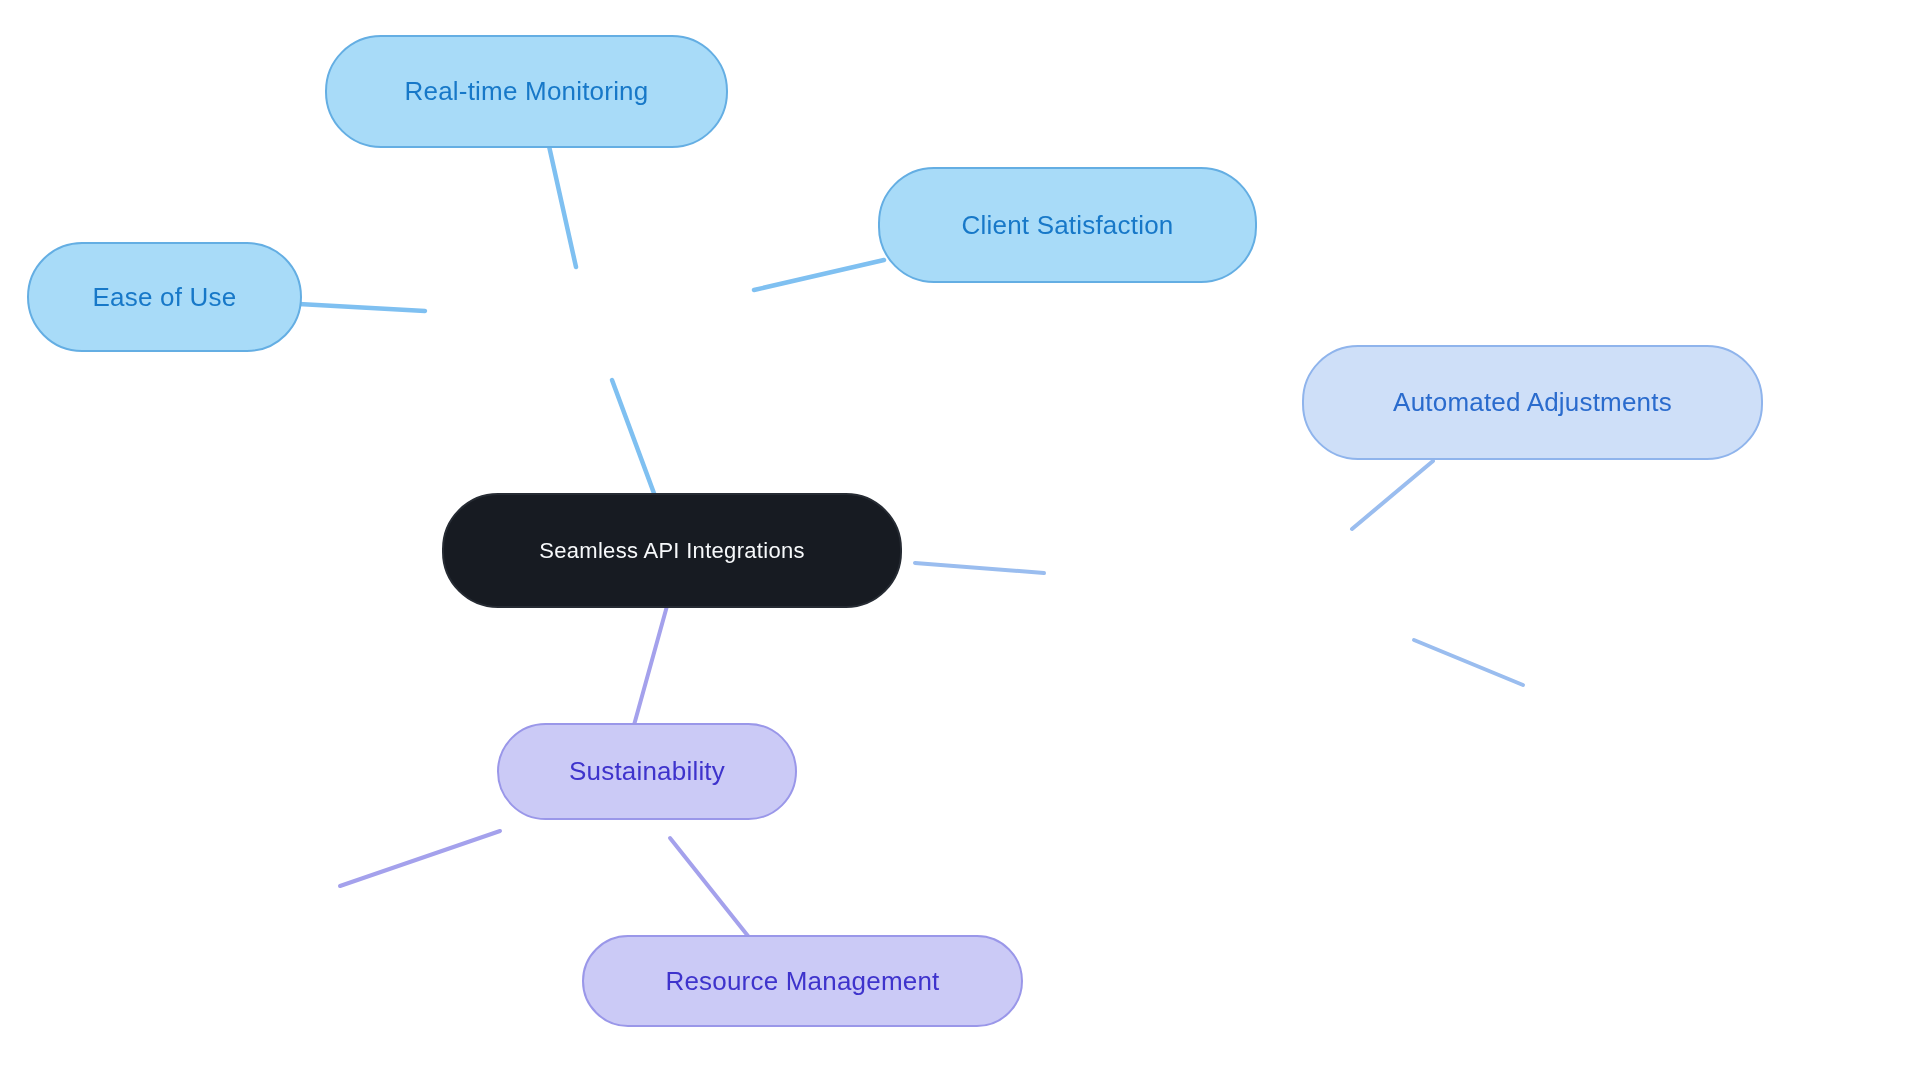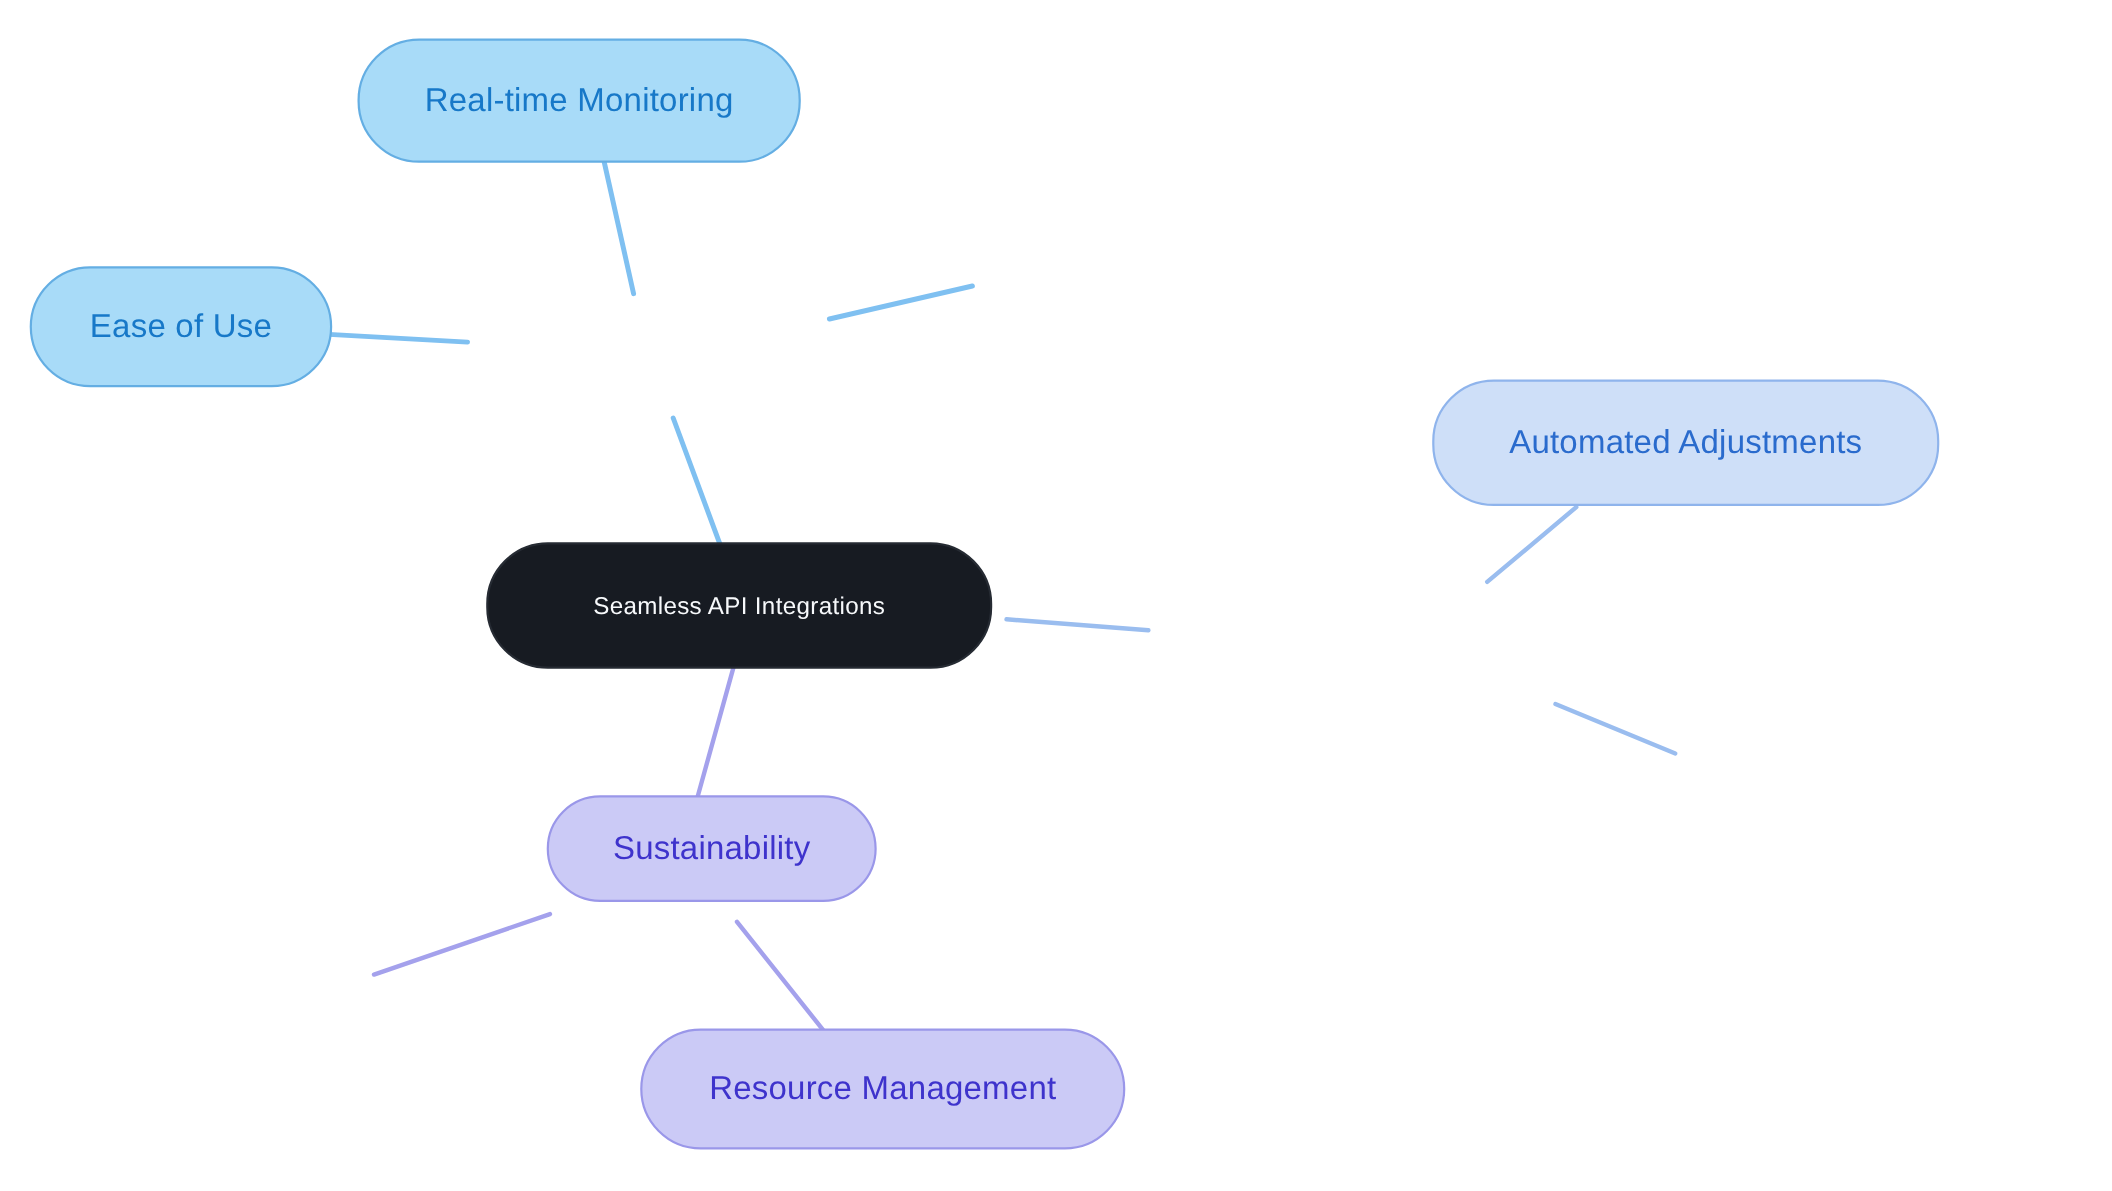--- a/index.html
+++ b/index.html
@@ -13,21 +13,21 @@
   .edges{position:absolute;left:0;top:0;width:1920px;height:1083px;}
   .edge{fill:none;stroke-linecap:round;}
   .edge-sky{stroke:var(--sky-edge);stroke-width:4.5;}
   .edge-periwinkle{stroke:var(--periwinkle-edge);stroke-width:4;}
   .edge-lavender{stroke:var(--lavender-edge);stroke-width:4;}
   .node{
     position:absolute;
     display:flex;align-items:center;justify-content:center;
     border-radius:56px;
     box-sizing:border-box;
-    font-size:30px;
+    font-size:26px;
     letter-spacing:0.2px;
     white-space:nowrap;
     cursor:default;
   }
   .node-sky{background:var(--sky-fill);border:2px solid var(--sky-border);color:var(--sky-text);}
   .node-periwinkle{background:var(--periwinkle-fill);border:2px solid var(--periwinkle-border);color:var(--periwinkle-text);}
   .node-lavender{background:var(--lavender-fill);border:2px solid var(--lavender-border);color:var(--lavender-text);}
   .node-central{
     background:var(--dark-fill);
     border:2px solid var(--dark-border);
@@ -39,21 +39,21 @@
   #n-central{left:442px;top:493px;width:460px;height:115px;}
   #n-user-experience{left:423px;top:265px;width:335px;height:116px;}
   #n-real-time-monitoring{left:325px;top:35px;width:403px;height:113px;}
   #n-client-satisfaction{left:878px;top:167px;width:379px;height:116px;}
   #n-ease-of-use{left:27px;top:242px;width:275px;height:110px;align-items:center;}
   #n-operational-efficiency{left:1042px;top:528px;width:421px;height:114px;}
   #n-automated-adjustments{left:1302px;top:345px;width:461px;height:115px;}
   #n-holistic-management{left:1483px;top:683px;width:407px;height:114px;}
   #n-sustainability{left:497px;top:723px;width:300px;height:97px;}
   #n-collaboration{left:65px;top:885px;width:302px;height:112px;}
-  #n-resource-management{left:582px;top:935px;width:441px;height:110px;}
+  #n-resource-management{left:582px;top:935px;width:441px;height:92px;}
 </style>
 </head>
 <body>
 
 <div class="stage">
 
   <svg class="edges" viewBox="0 0 1920 1083" xmlns="http://www.w3.org/2000/svg">
     <line class="edge edge-sky" x1="612" y1="380" x2="655" y2="496"></line>
     <line class="edge edge-sky" x1="549" y1="146" x2="576" y2="267"></line>
     <line class="edge edge-sky" x1="754" y1="290" x2="884" y2="260"></line>
@@ -68,20 +68,23 @@
 
   <div id="n-central" class="node node-central">
     <span>Seamless API Integrations</span>
   </div>
 
 
   <div id="n-real-time-monitoring" class="node node-sky">
     <span>Real-time Monitoring</span>
   </div>
 
+  <div id="n-client-satisfaction" class="node node-sky">
+    <span>Client Satisfaction</span>
+  </div>
 
   <div id="n-ease-of-use" class="node node-sky">
     <span>Ease of Use</span>
   </div>
 
 
   <div id="n-automated-adjustments" class="node node-periwinkle">
     <span>Automated Adjustments</span>
   </div>
 

